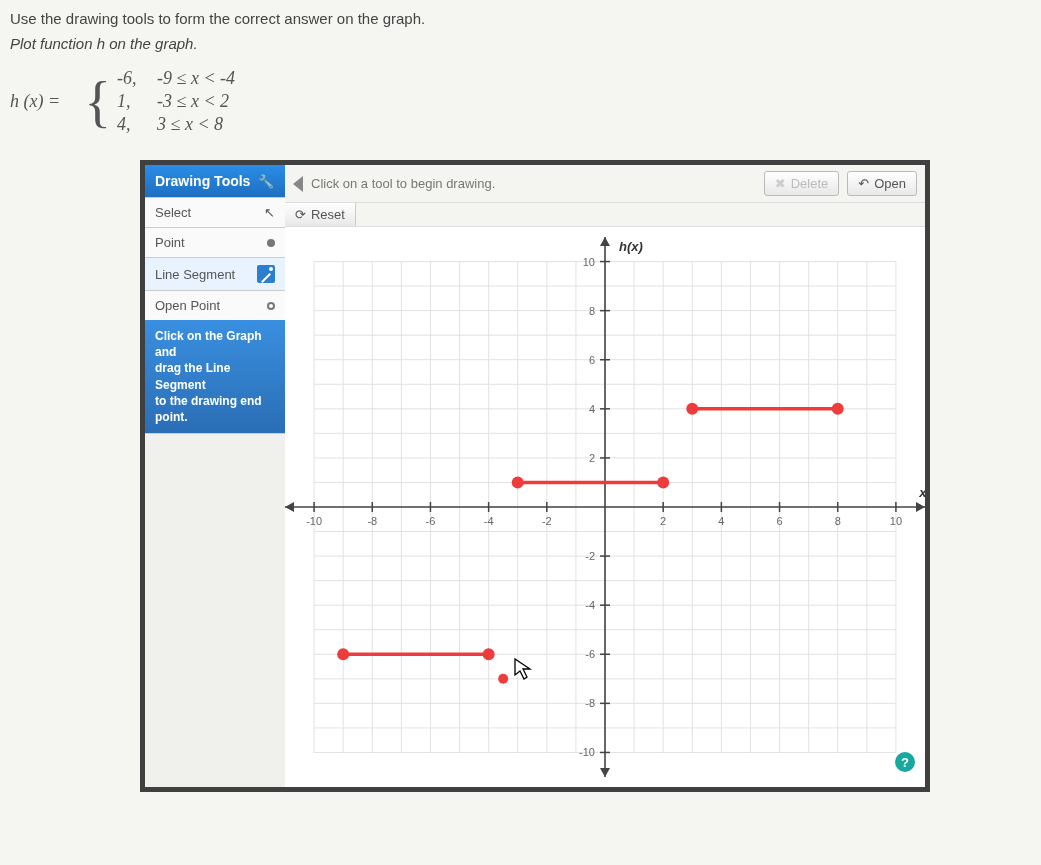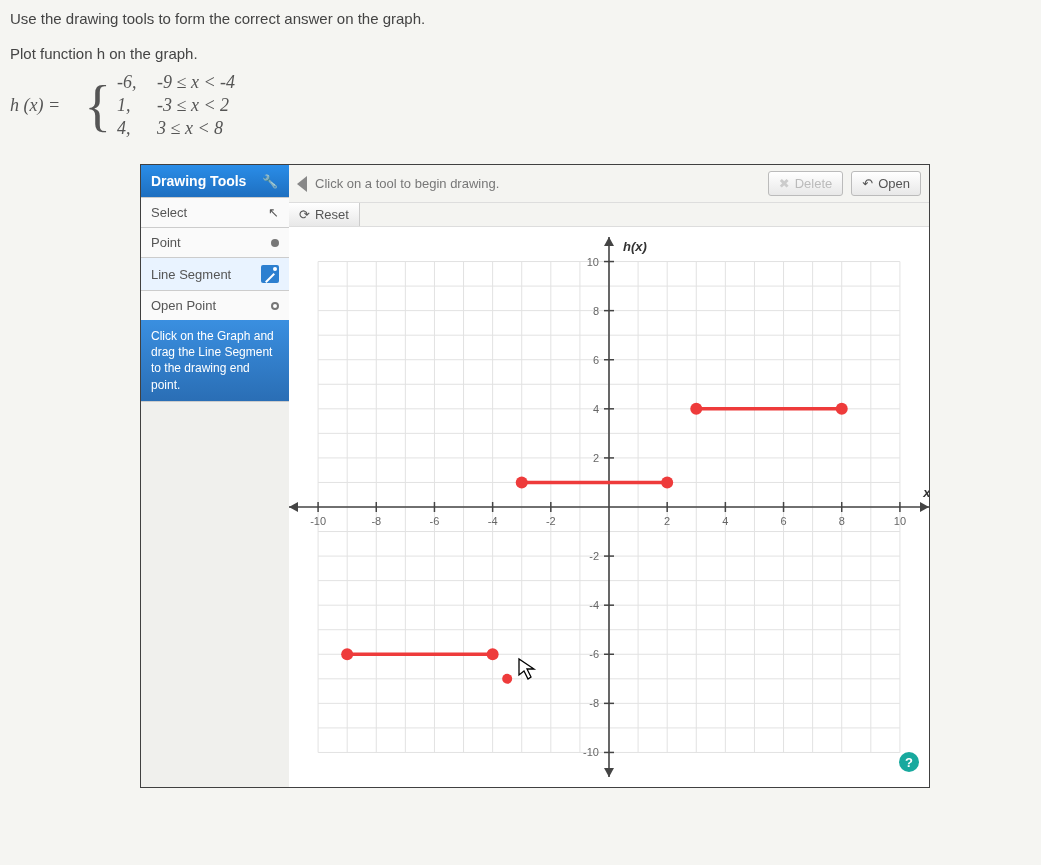--- a/index.html
+++ b/index.html
@@ -3,22 +3,22 @@
   <meta charset="utf-8">
   <style>
     * { box-sizing: border-box; margin: 0; padding: 0; }
     body {
       font-family: Arial, sans-serif;
       background: #f5f5f2;
       color: #333;
       padding: 10px;
       width: 1041px;
     }
-    .instruction { font-size: 15px; margin-bottom: 18px; color: #444; }
-    .subinstruction { font-size: 15px; margin-bottom: 10px; color: #444; }
+    .instruction { font-size: 15px; margin-bottom: 8px; color: #444; }
+    .subinstruction { font-size: 15px; margin-bottom: 16px; color: #444; font-style: italic; }
     .equation-wrap {
       display: flex;
       align-items: center;
       font-family: 'Times New Roman', serif;
       font-size: 18px;
       color: #555;
       margin-bottom: 25px;
       font-style: italic;
     }
     .equation-wrap .lhs { margin-right: 24px; }
@@ -27,21 +27,21 @@
       line-height: 56px;
       font-weight: 200;
       margin-right: 6px;
       font-style: normal;
     }
     .pieces { display: flex; flex-direction: column; gap: 2px; }
     .piece-row { display: flex; }
     .piece-val { width: 40px; }
     .piece-cond { }
     .tool-panel-wrap { margin-left: 130px; width: 790px; }
-    .toolbar-row { display:flex; border:1px solid #404040; background:#bef264; }
+    .toolbar-row { display:flex; border:5px solid #404040; background:#bef264; }
     .tools-col { width:170px; display:flex; flex-direction:column; }
     .tools-header {
       background: linear-gradient(#2a8de8,#1e6fc0);
       color:#fff;
       padding:8px 10px;
       font-size:14px;
       display:flex;
       justify-content:space-between;
       align-items:center;
       font-weight:bold;
@@ -59,20 +59,21 @@
     }
     .tool-item.selected {
       background:#e9f3ff;
     }
     .tool-hint {
       background: linear-gradient(#3a8fe0,#2a6eb5);
       color:#fff;
       padding:8px 10px;
       font-size:12px;
       line-height:1.35;
+      font-weight:bold;
     }
     .tool-hint-filler { flex:1 1 auto; background:#f0f0ed; border-top:1px solid #ccc; }
     .canvas-col { flex:1 1 auto; display:flex; flex-direction:column; background:#fff; }
     .canvas-top {
       display:flex;
       align-items:center;
       padding:6px 8px;
       border-bottom:1px solid #ddd;
       gap:8px;
       font-size:13px;

